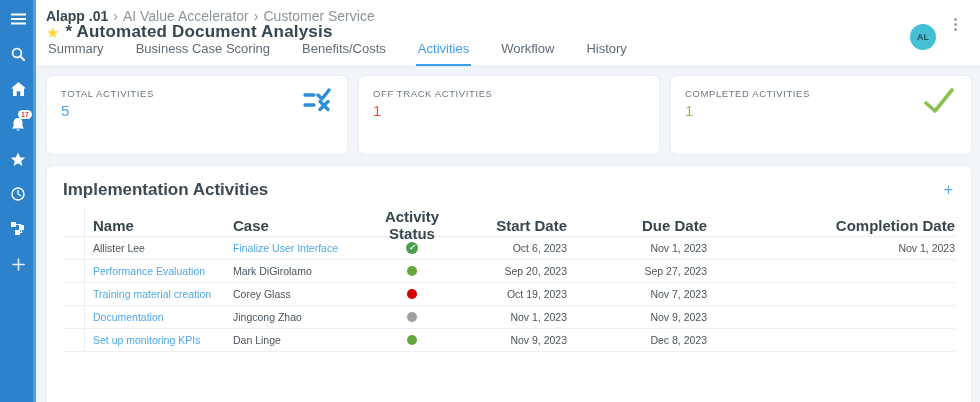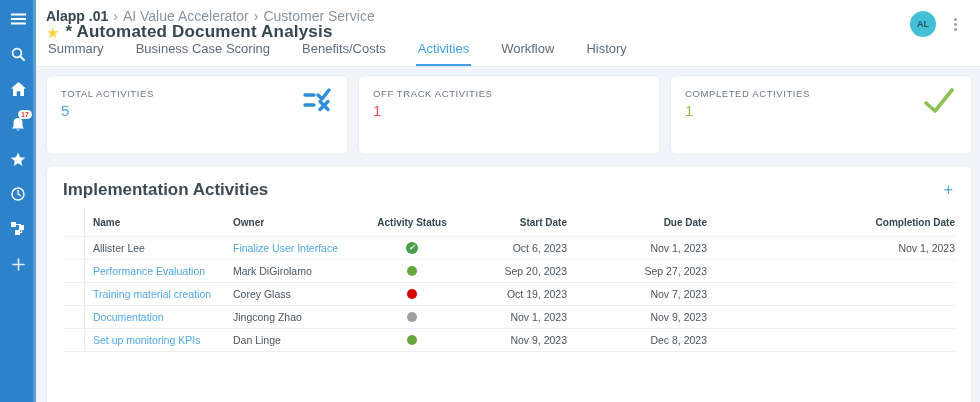--- a/index.html
+++ b/index.html
@@ -15,21 +15,21 @@
   .badge { position:absolute; top:-5px; left:9px; background:#fff; color:#E53935; font-size:7px; font-weight:bold;
            border-radius:6px; padding:1px 3px; line-height:1; box-shadow:0 0 0 1px rgba(0,0,0,0.05); }
 
   
   .header { position:absolute; left:36px; top:0; right:0; height:67px; background:#fff; border-bottom:1px solid #E7EBEF; }
   .breadcrumb { position:absolute; left:10px; top:8px; font-size:14px; color:#8A949C; display:flex; gap:5px; align-items:center; }
   .crumb-root { color:#37474F; font-weight:bold; }
   .title-row { position:absolute; left:10px; top:22px; display:flex; align-items:center; gap:6px; }
   .fav-star { color:#FFD43B; font-size:15px; line-height:1; }
   .page-title { font-size:17px; font-weight:600; color:#37474F; letter-spacing:.2px; }
-  .avatar { position:absolute; right:44px; top:11px; width:26px; height:26px; border-radius:50%; background:#44BFD6;
+  .avatar { position:absolute; right:44px; top:24px; width:26px; height:26px; border-radius:50%; background:#44BFD6;
             color:#2A5560; font-size:9px; font-weight:bold; display:flex; align-items:center; justify-content:center; }
   .kebab { position:absolute; right:18px; top:13px; width:14px; height:22px; display:flex; flex-direction:column;
            align-items:center; justify-content:center; gap:2px; cursor:pointer; }
   .kebab i { width:3px; height:3px; border-radius:50%; background:#9AA3AB; }
   .tabs { position:absolute; left:10px; bottom:0; display:flex; gap:28px; }
   .tab { font-size:13px; color:#5F6B76; padding:6px 2px 8px; cursor:pointer; border-bottom:2px solid transparent; }
   .tab.active { color:#3FA0E8; border-bottom-color:#3FA0E8; }
 
   
   .cards { position:absolute; left:46px; top:75px; right:8px; display:flex; gap:10px; }
@@ -40,21 +40,21 @@
   .card-icon { position:absolute; right:16px; top:12px; }
   .red-circle { width:32px; height:32px; border-radius:50%; background:#EF5350; }
 
   
   .table-card { position:absolute; left:46px; top:165px; width:926px; height:260px; background:#fff;
                 border:1px solid #E9EDF1; border-radius:7px 7px 0 0; padding:14px 16px 0; }
   .table-head-row { display:flex; justify-content:space-between; align-items:center; }
   .section-title { font-size:17px; font-weight:600; color:#3E4A54; }
   .add-btn { color:#4FA8E8; font-size:16px; line-height:1; cursor:pointer; padding:0 2px; }
   .grid { display:grid; grid-template-columns:22px 140px 142px 90px 110px 140px 1fr; align-items:center; }
-  .thead { height:29px; margin-top:8px; border-bottom:1px solid #E9EDF1; font-size:10px; font-weight:bold; color:#37474F; }
+  .thead { height:29px; margin-top:8px; border-bottom:1px solid #E9EDF1; font-size:15px; font-weight:bold; color:#37474F; }
   .trow { height:23px; border-bottom:1px solid #EDF0F3; font-size:10.5px; color:#4A555E; }
   .cell-handle { height:100%; border-right:1px solid #E9EDF1; }
   .c-left { text-align:left; padding-left:8px; }
   .c-center { text-align:center; display:flex; justify-content:center; align-items:center; height:100%; }
   .c-right { text-align:right; }
   .name-link { color:#4FA8E8; cursor:pointer; }
   .dot { width:10px; height:10px; border-radius:50%; display:inline-block; }
   .check-badge { width:12px; height:12px; border-radius:50%; color:#fff; font-size:8px; line-height:12px;
                  text-align:center; display:inline-block; font-weight:bold; }
 </style>
@@ -181,21 +181,21 @@
 
 <section class="table-card">
   <div class="table-head-row">
     <span class="section-title">Implementation Activities</span>
     <span class="add-btn">+</span>
   </div>
 
   <div class="grid thead">
     <span class="cell-handle"></span>
     <span class="c-left">Name</span>
-    <span class="c-left">Owner</span>
+    <span class="c-left">Case</span>
     <span style="text-align:center">Activity Status</span>
     <span class="c-right">Start Date</span>
     <span class="c-right">Due Date</span>
     <span class="c-right">Completion Date</span>
   </div>
 
   <div class="grid trow">
     <span class="cell-handle"></span>
     <span class="c-left">Allister Lee</span>
     <span class="c-left name-link">Finalize User Interface</span>

